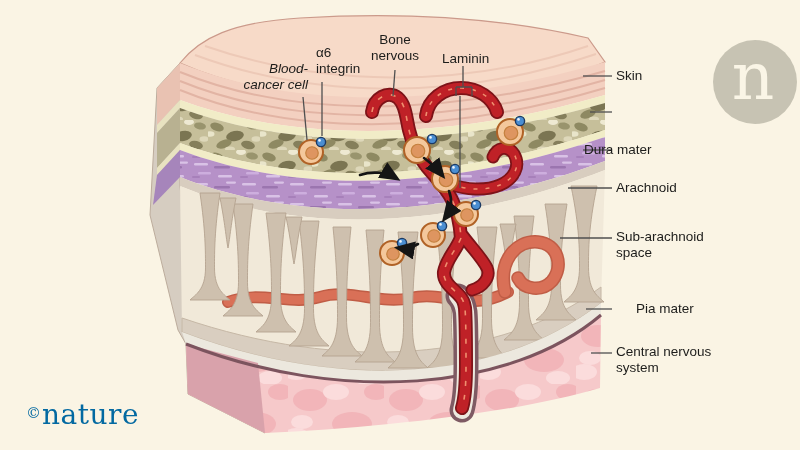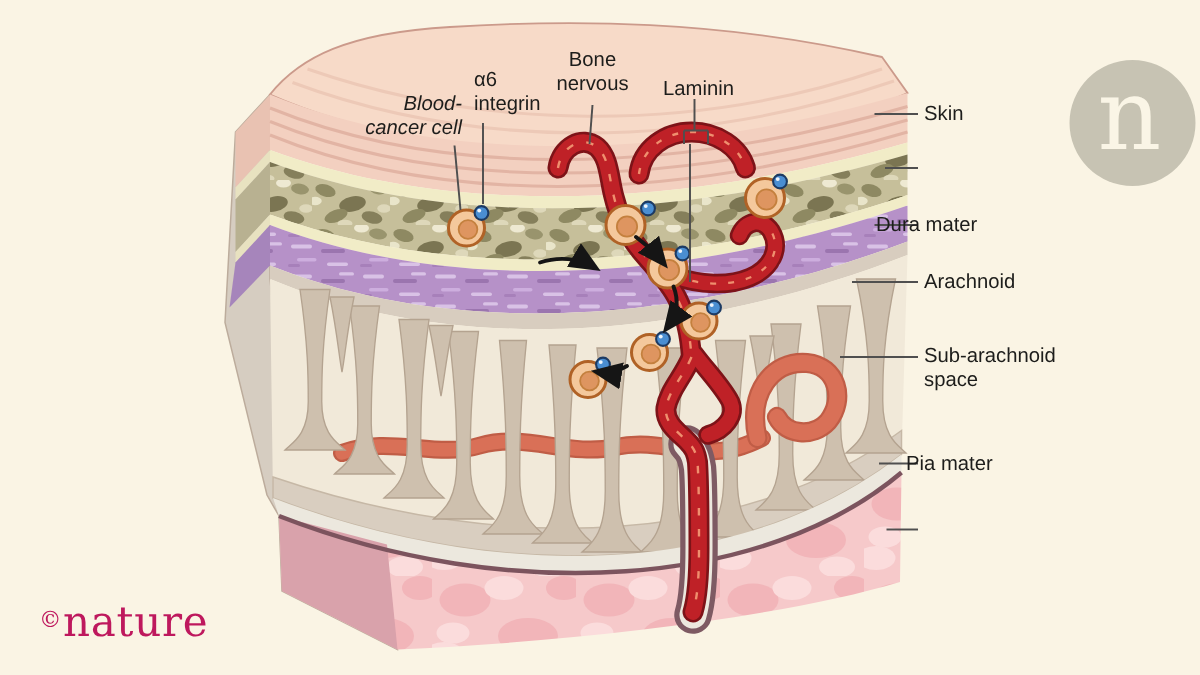--- a/index.html
+++ b/index.html
@@ -8,21 +8,21 @@
   #stage{position:absolute;inset:0;width:800px;height:450px;}
   svg{position:absolute;left:0;top:0;}
   .lbl{position:absolute;font-size:13.5px;line-height:16px;color:#1d1d1b;white-space:nowrap;}
   .lbl div{white-space:nowrap;}
   .lbl.center{text-align:center;}
   .lbl.right{text-align:right;font-style:italic;}
   #n-logo{position:absolute;left:713px;top:40px;width:84px;height:84px;border-radius:50%;
           background:#c7c3b3;display:flex;align-items:center;justify-content:center;}
   #n-logo span{font-family:"DejaVu Serif",serif;font-size:66px;color:#faf5e6;
                transform:translate(-2px,-6px);}
-  #copyright{position:absolute;left:26px;top:398px;color:#be185d;
+  #copyright{position:absolute;left:26px;top:398px;color:#0369a1;
              font-family:"DejaVu Serif",serif;}
   #copyright .sym{font-size:15px;vertical-align:6px;margin-right:1px;}
   #copyright .name{font-size:28px;letter-spacing:.5px;}
 </style>
 </head>
 <body>
 
 <div id="stage">
 <svg width="800" height="450" viewBox="0 0 800 450">
   <defs>
@@ -227,22 +227,26 @@
 <div class="lbl" style="left:584px;top:142px">
   <div>Dura mater</div>
 </div>
 <div class="lbl" style="left:616px;top:180px">
   <div>Arachnoid</div>
 </div>
 <div class="lbl" style="left:616px;top:229px">
   <div>Sub-arachnoid</div>
   <div>space</div>
 </div>
-<div class="lbl" style="left:604px;top:301px">
+<div class="lbl" style="left:636px;top:301px">
   <div>Pia mater</div>
+</div>
+<div class="lbl" style="left:616px;top:344px">
+  <div>Central nervous</div>
+  <div>system</div>
 </div>
 
 <div id="n-logo">
   <span>n</span>
 </div>
 <div id="copyright">
   <span class="sym">©</span><span class="name">nature</span>
 </div>
 </div>
 

